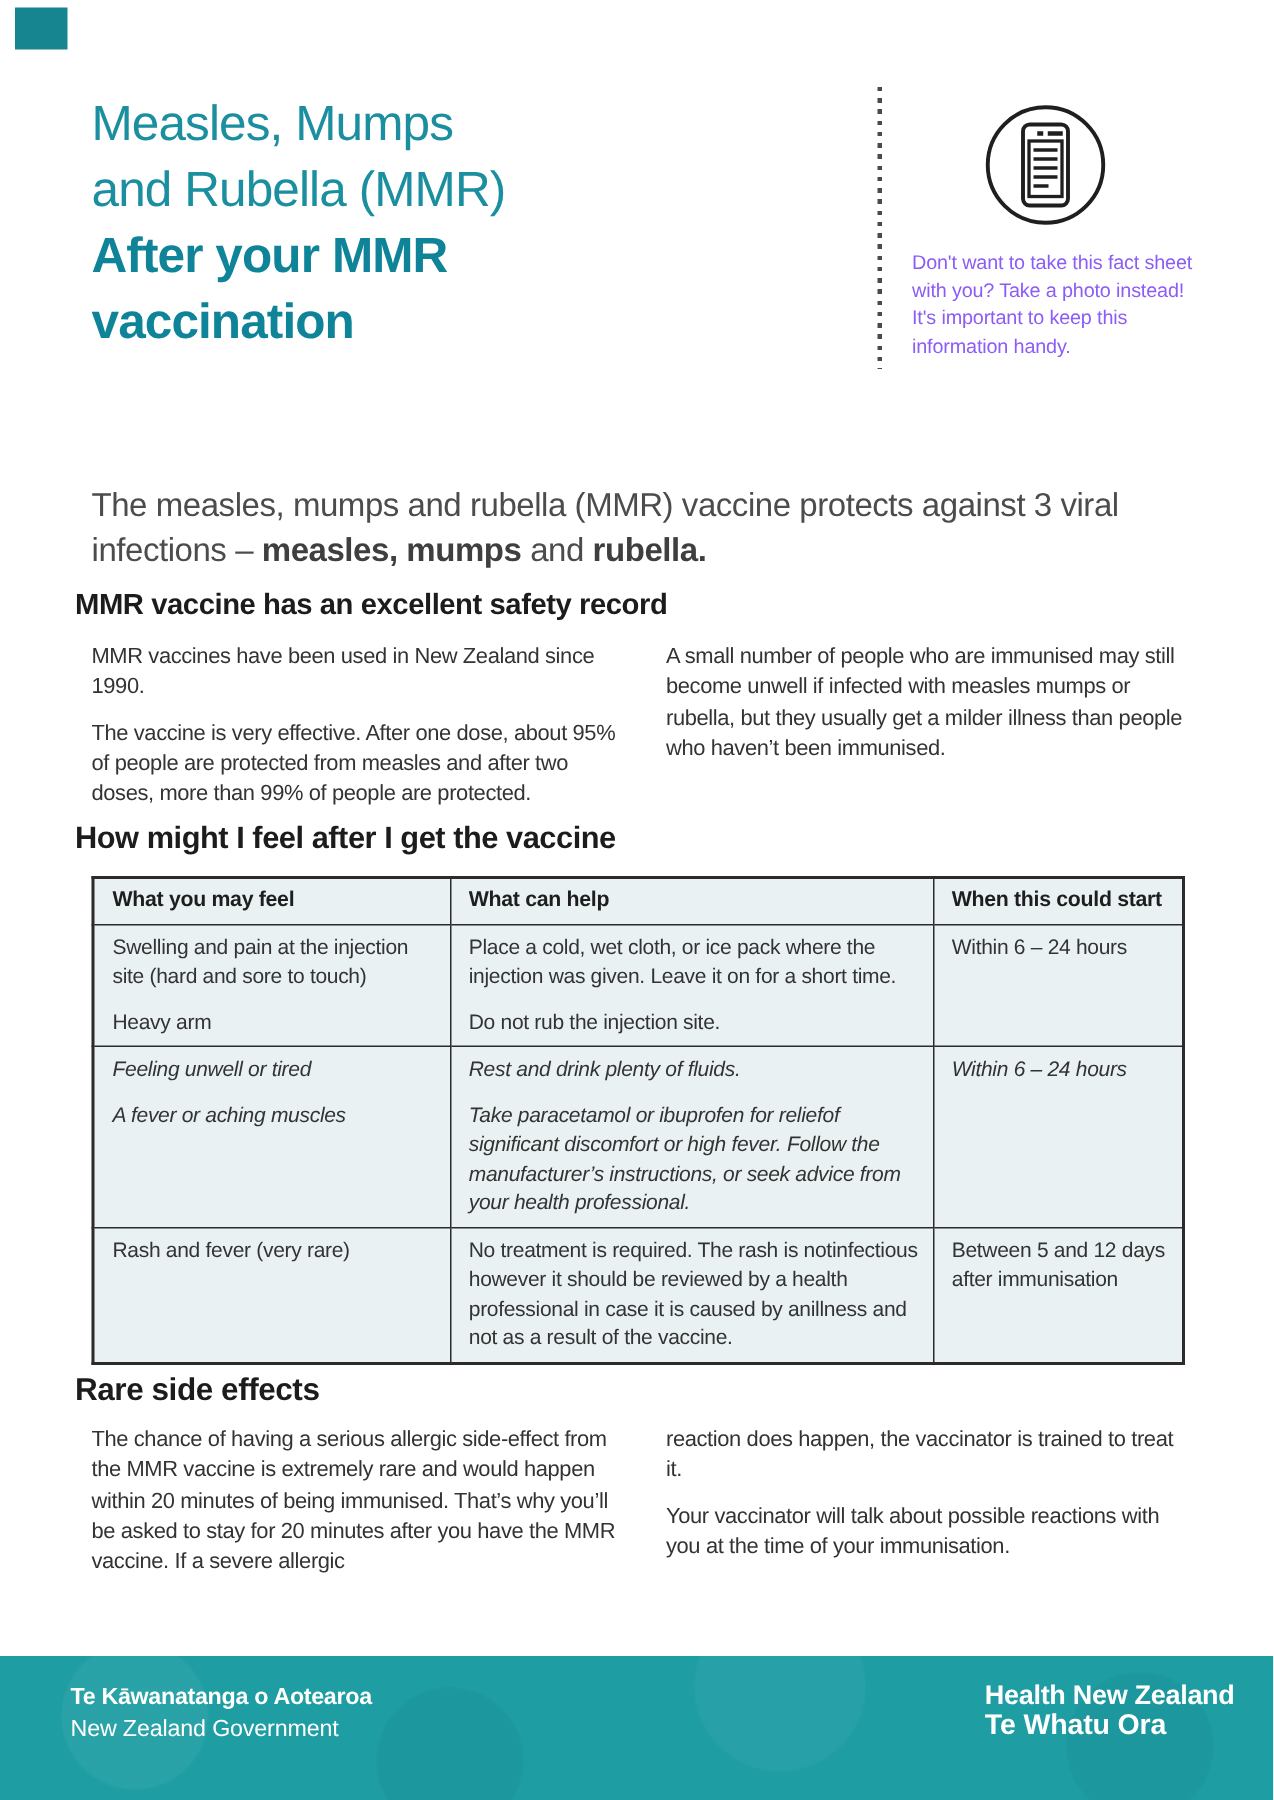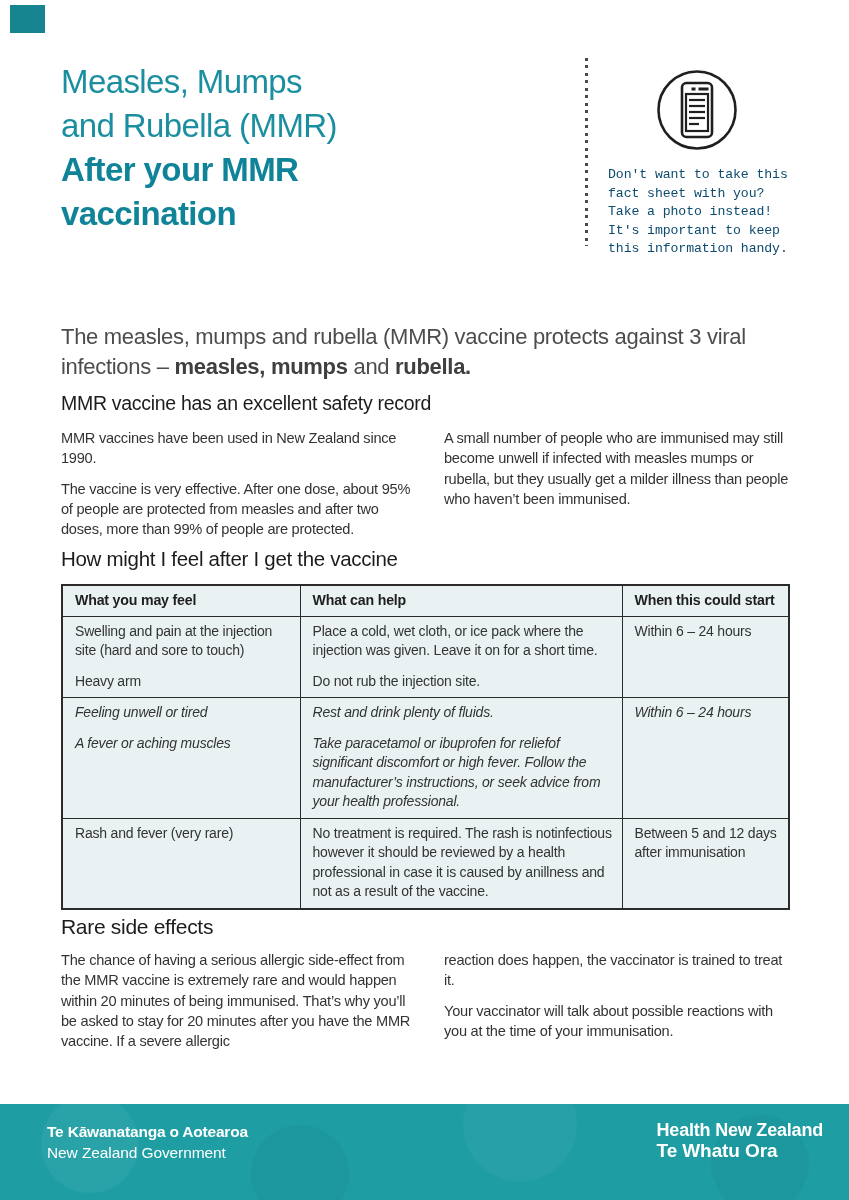--- a/index.html
+++ b/index.html
@@ -19,32 +19,32 @@
   .title-regular { font-size:33px; line-height:44px; font-weight:400; color:#1b8fa0; white-space:pre-line; }
   .title-bold    { font-size:33px; line-height:44px; font-weight:700; color:#0f8498; white-space:pre-line; }
 
   .dotted-divider {
     position:absolute; left:585px; top:58px; height:188px; width:3px;
     background:repeating-linear-gradient(to bottom,#4a4a4a 0 3px,transparent 3px 7.5px);
   }
   .photo-icon { position:absolute; left:655px; top:68px; width:84px; height:84px; }
   .photo-note-text {
     position:absolute; left:608px; top:166px; width:192px;
-    font-size:13.2px; line-height:18.6px; color:#0c4a6e; letter-spacing:-0.1px;font-family:Liberation Mono, monospace;
+    font-size:13.2px; line-height:18.6px; color:#8b5cf6; letter-spacing:-0.1px;
   }
 
   
   .intro {
     position:absolute; left:61px; top:322px; width:712px;
     font-size:22px; line-height:29.5px; color:#4c4c4c; letter-spacing:-0.3px;
   }
   .intro b { color:#3f3f3f; }
 
   
-  .sec-heading { position:absolute; left:61px; font-weight:400; color:#1c1c1c; letter-spacing:-0.3px; }
+  .sec-heading { position:absolute; left:50px; font-weight:700; color:#1c1c1c; letter-spacing:-0.3px; }
   .h-safety { top:392px; font-size:19.5px; }
   .h-feel   { top:547px; font-size:20.5px; }
   .h-rare   { top:915px; font-size:21px; }
 
   
   .cols { position:absolute; left:61px; display:flex; gap:31px; }
   .cols-safety { top:428px; }
   .cols-rare   { top:950px; }
   .col { width:352px; font-size:14.6px; line-height:20.3px; color:#333; letter-spacing:-0.25px; }
   .col p + p { margin-top:10px; }

